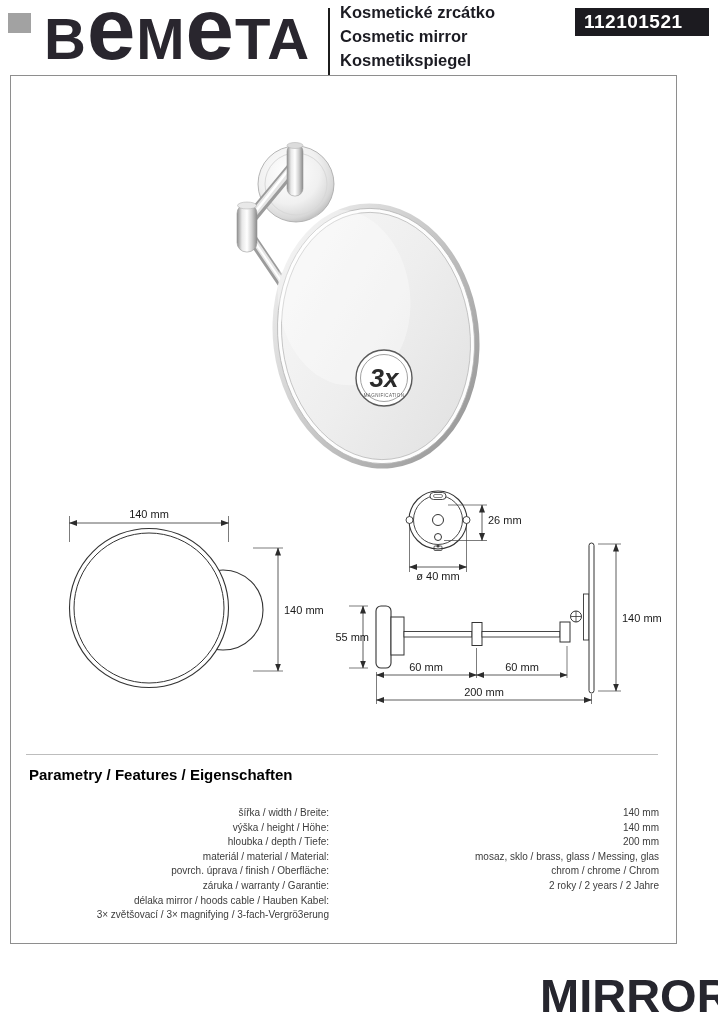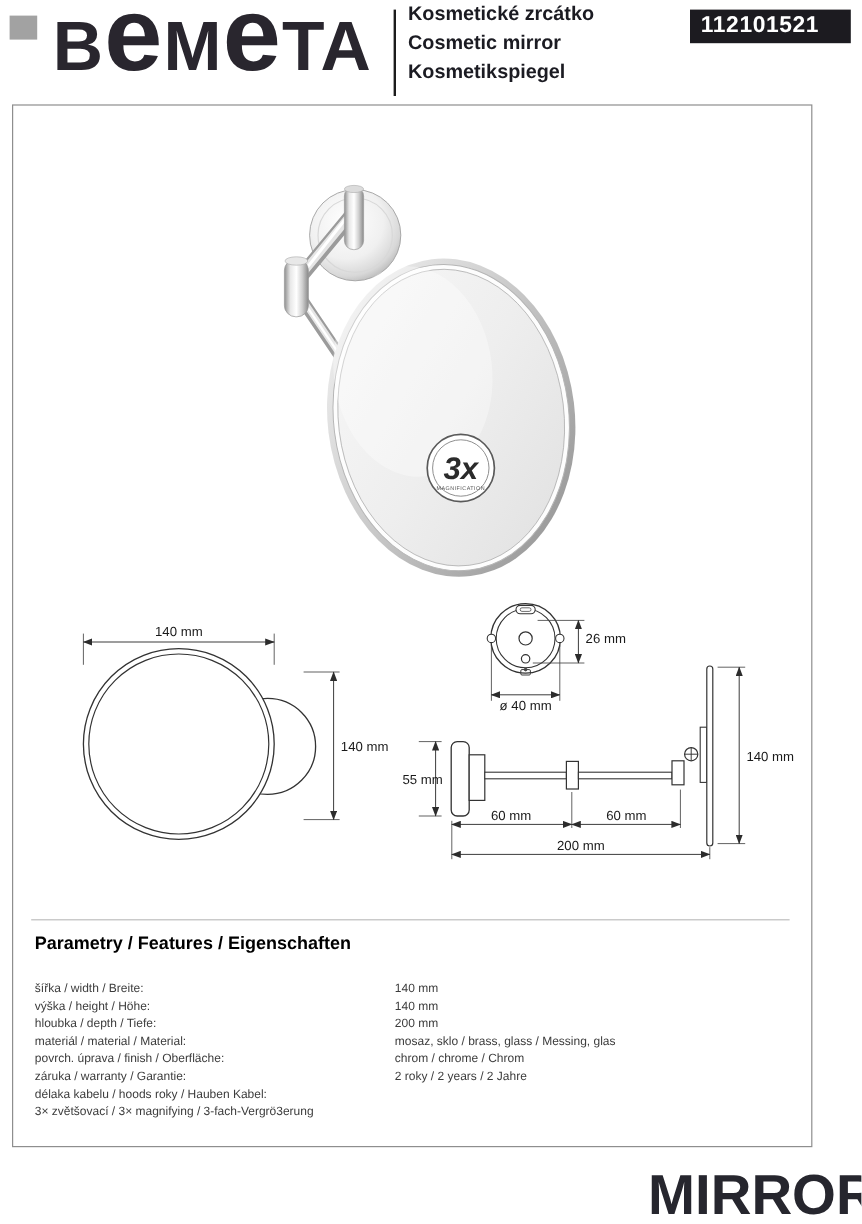--- a/index.html
+++ b/index.html
@@ -22,22 +22,22 @@
   .product-titles div { font-size:16.5px; font-weight:bold; line-height:24px; color:#1b1b22; }
   .code-box {
     position:absolute; left:575px; top:8px; width:134px; height:28px; background:#1c1b20;
   }
   .code-box span {
     display:block; color:#fff; font-weight:bold; font-size:19px; line-height:28px;
     padding-left:9px; letter-spacing:.5px;border-radius:12px;
   }
   
   .main-box {
-    position:absolute; left:10px; top:87px; width:667px; height:869px;
-    border:1.5px solid #8e8e8e; background:#fff;
+    position:absolute; left:10px; top:75px; width:667px; height:869px;
+    border:1.5px solid #8e8e8e; background:#fff;text-align:right;
   }
   .photo-svg { position:absolute; left:220px; top:50px; }
   .draw-svg  { position:absolute; left:0px;  top:400px; }
   .draw-svg text, .photo-svg text { font-family:"Liberation Sans", sans-serif; }
   
   .params-rule { position:absolute; left:15px; top:678px; width:632px; height:1px; background:#bdbdbd; }
   .params-heading { position:absolute; left:18px; top:690px; font-size:15px; font-weight:bold; color:#000000; }
   .params-table { position:absolute; left:18px; top:730px; width:630px; }
   .param-row { display:flex; height:14.6px; line-height:14.6px; font-size:10px; color:#3c3c3c; }
   .param-label { width:300px; }
@@ -234,21 +234,21 @@
       </div>
       <div class="param-row">
         <span class="param-label">povrch. úprava / finish / Oberfläche:</span>
         <span class="param-value">chrom / chrome / Chrom</span>
       </div>
       <div class="param-row">
         <span class="param-label">záruka / warranty / Garantie:</span>
         <span class="param-value">2 roky / 2 years / 2 Jahre</span>
       </div>
       <div class="param-row">
-        <span class="param-label">délaka kabelu / hoods roky / Hauben Kabel:</span>
+        <span class="param-label">délaka mirror / hoods cable / Hauben Kabel:</span>
       </div>
       <div class="param-row">
         <span class="param-label">3× zvětšovací / 3× magnifying / 3-fach-Vergrö3erung</span>
         <span class="param-value"></span>
       </div>
     </div>
   </div>
 
   <div class="footer-category">MIRROR</div>
 </div>

